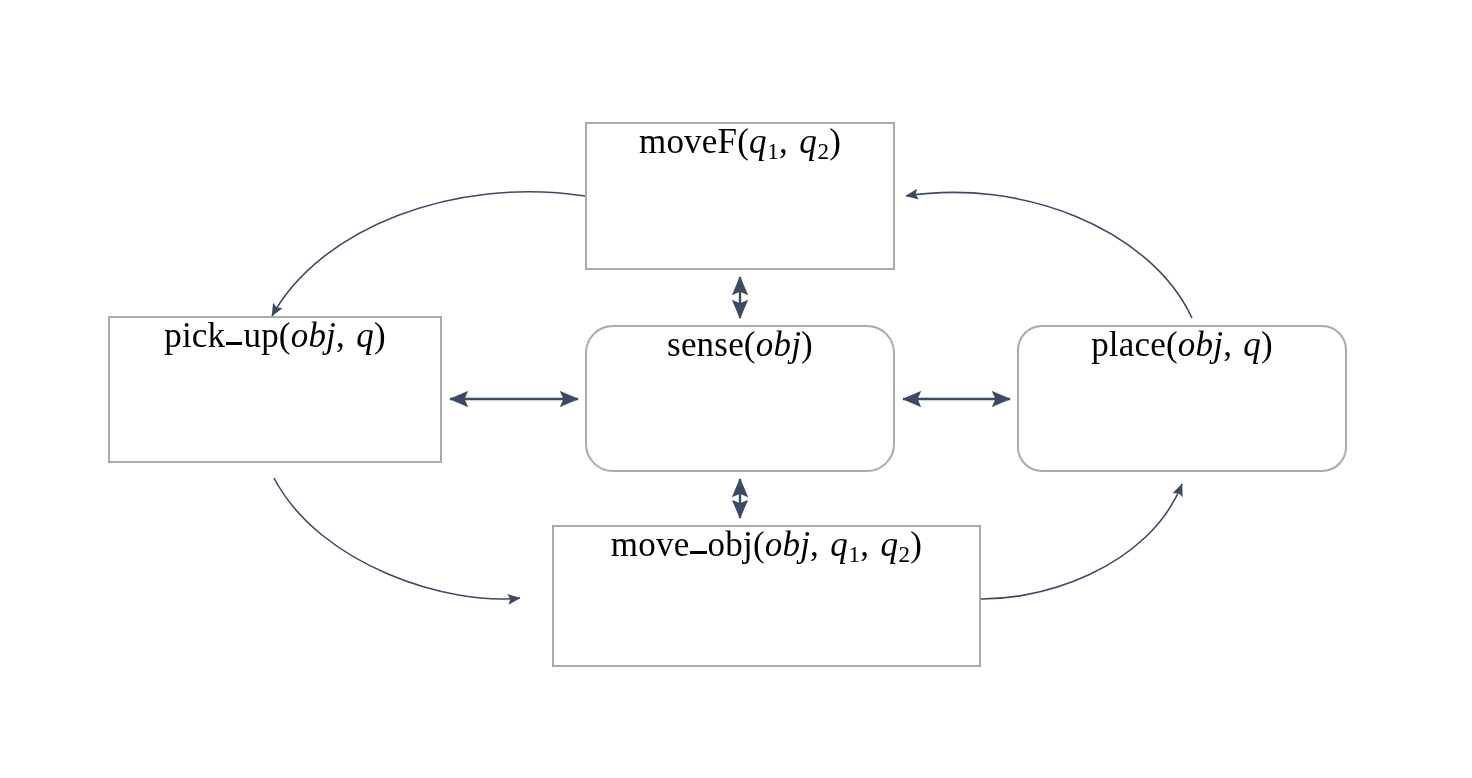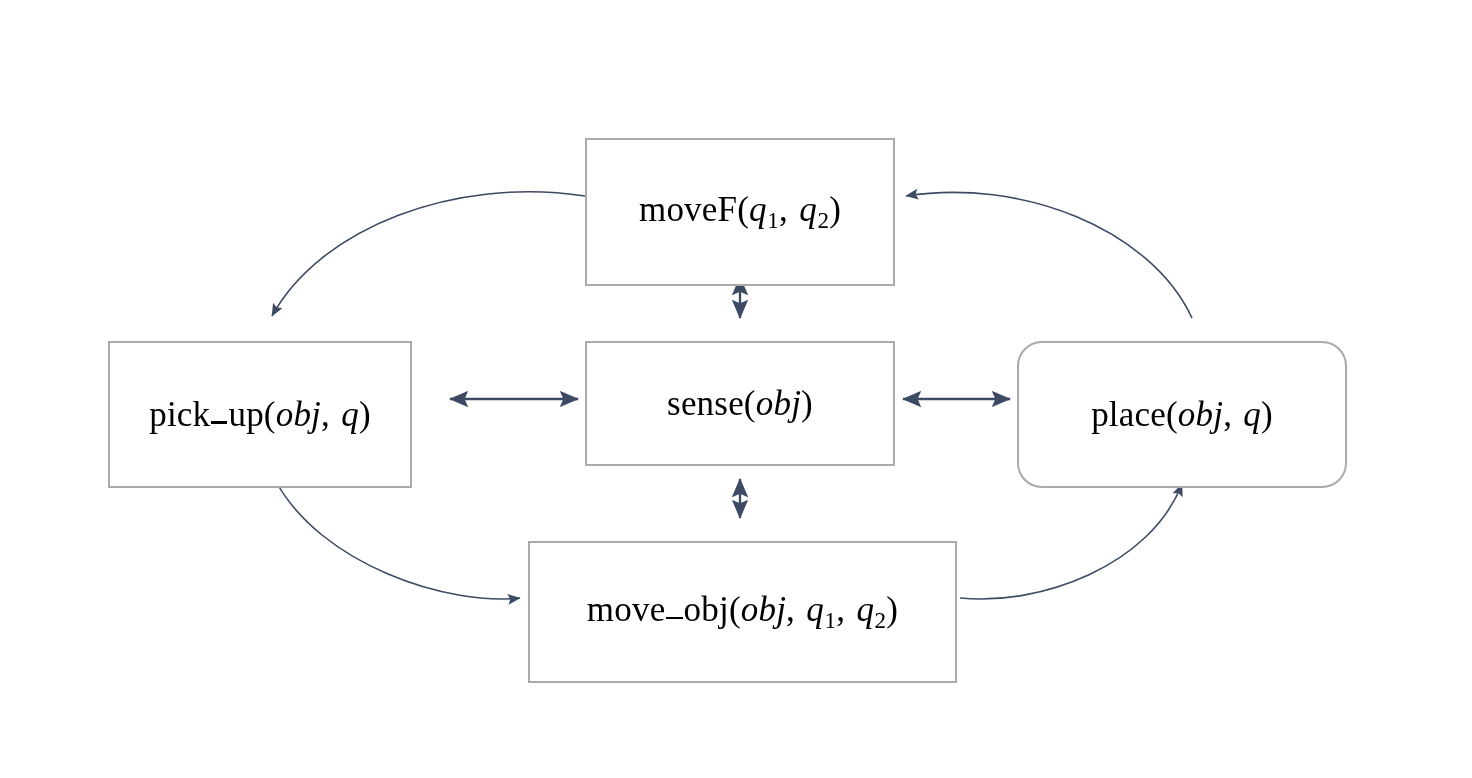--- a/index.html
+++ b/index.html
@@ -14,24 +14,23 @@
     background: #ffffff;
     overflow: hidden;
     font-family: "Liberation Serif", "DejaVu Serif", serif;
   }
   .node {
     position: absolute;
     box-sizing: border-box;
     border: 2px solid #aaaaaa;
     background: #ffffff;
     display: flex;
-    align-items: center;
+    align-items: flex-start;
     justify-content: center;
     z-index: 3;
-    margin-top: 16px;
   }
   .node-label {
     font-size: 35px;
     color: #000000;
     white-space: nowrap;
     line-height: 1;
     letter-spacing: 0.2px;
   }
   .v { font-style: italic; }
   .sub {
@@ -87,29 +86,29 @@
 
     <line x1="903" y1="399" x2="1010" y2="399" stroke="#3d4a63" stroke-width="2.4" marker-start="url(#ah-start)" marker-end="url(#ah-end)"></line>
 
     <line x1="740" y1="479" x2="740" y2="518" stroke="#3d4a63" stroke-width="2.4" marker-start="url(#ah-start)" marker-end="url(#ah-end)"></line>
   </svg>
 
   <div class="node" id="node-movef" style="left: 585px; top: 122px; width: 310px; height: 148px; border-color: rgb(170, 170, 170);">
     <span class="node-label" aria-label="moveF(q1, q2)">moveF(<span class="v">q</span><span class="sub">1</span><span class="comma-sp">,</span> <span class="v">q</span><span class="sub">2</span>)</span>
   </div>
 
-  <div class="node" id="node-pick_up" style="left: 108px; top: 325px; width: 304px; height: 147px; border-color: rgb(170, 170, 170);">
+  <div class="node" id="node-pick_up" style="left: 108px; top: 316px; width: 334px; height: 147px; border-color: rgb(170, 170, 170);">
     <span class="node-label" aria-label="pick_up(obj, q)">pick<span class="lowbar"></span>up(<span class="v">obj</span><span class="comma-sp">,</span> <span class="v">q</span>)</span>
   </div>
 
-  <div class="node" id="node-sense" style="left: 585px; top: 325px; width: 310px; height: 125px; border-color: rgb(170, 170, 170);">
+  <div class="node" id="node-sense" style="left: 585px; top: 325px; width: 310px; height: 147px; border-color: rgb(170, 170, 170); border-radius: 28px;">
     <span class="node-label" aria-label="sense(obj)">sense(<span class="v">obj</span>)</span>
   </div>
 
   <div class="node" id="node-place" style="left: 1017px; top: 325px; width: 330px; height: 147px; border-color: rgb(170, 170, 170); border-radius: 25px;">
     <span class="node-label" aria-label="place(obj, q)">place(<span class="v">obj</span><span class="comma-sp">,</span> <span class="v">q</span>)</span>
   </div>
 
-  <div class="node" id="node-move_obj" style="left: 528px; top: 525px; width: 429px; height: 142px; border-color: rgb(170, 170, 170);">
+  <div class="node" id="node-move_obj" style="left: 552px; top: 525px; width: 429px; height: 142px; border-color: rgb(170, 170, 170);">
     <span class="node-label" aria-label="move_obj(obj, q1, q2)">move<span class="lowbar"></span>obj(<span class="v">obj</span><span class="comma-sp">,</span> <span class="v">q</span><span class="sub">1</span><span class="comma-sp">,</span> <span class="v">q</span><span class="sub">2</span>)</span>
   </div>
 
 </div>
 
 </body></html>

